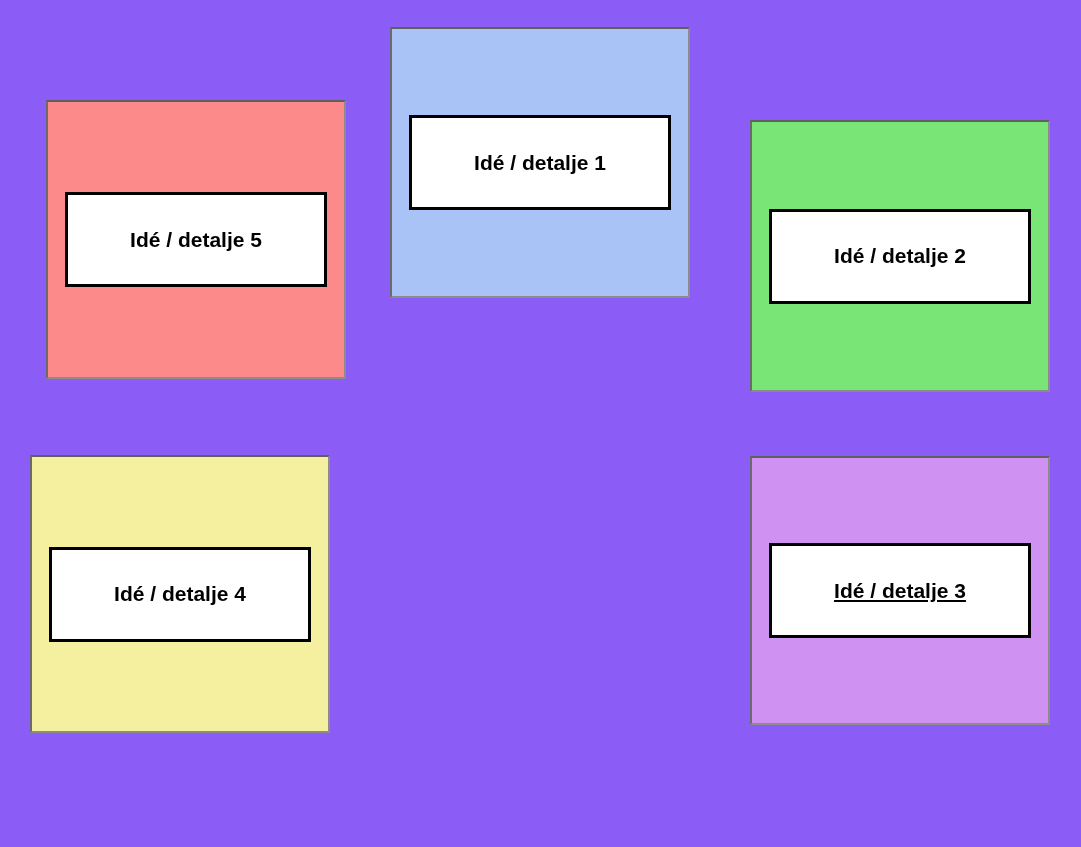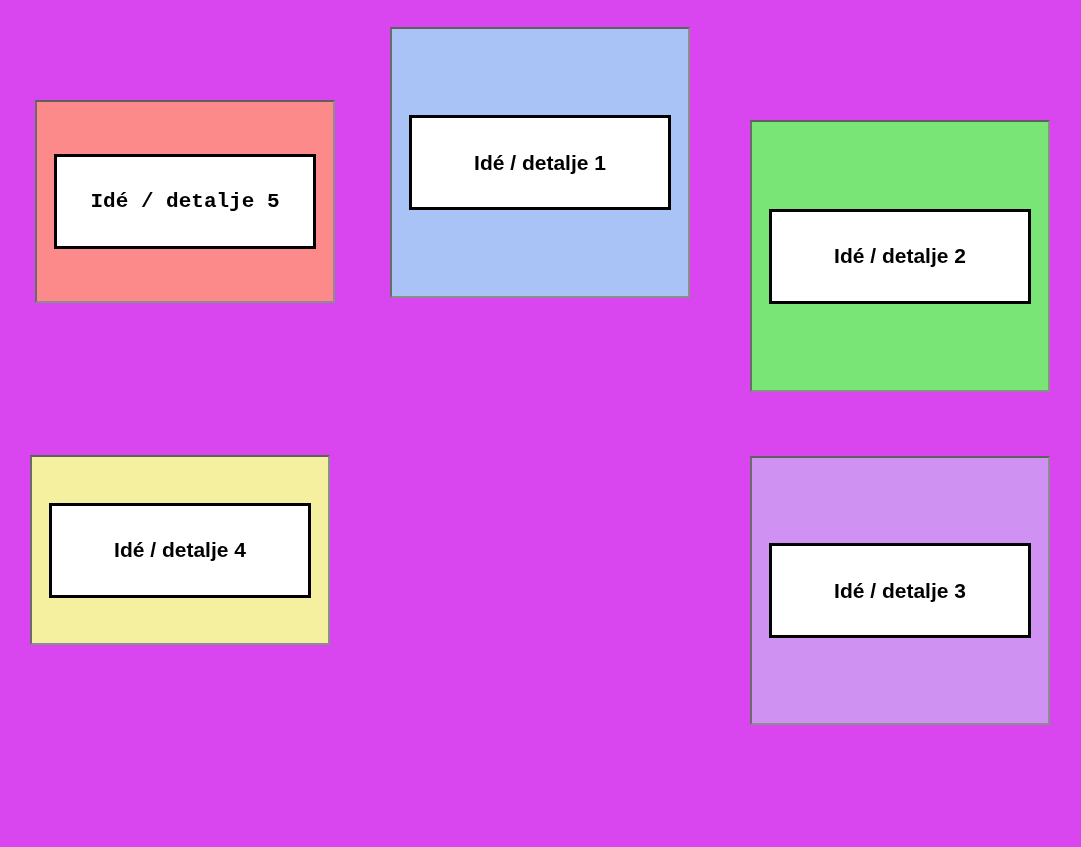--- a/index.html
+++ b/index.html
@@ -19,23 +19,23 @@
     position: absolute;
     box-sizing: border-box;
     border: 2px solid #8c8c8c;
     border-top-color: #5f5f5f;
     border-left-color: #6b6b6b;
     display: flex;
     align-items: center;
     justify-content: center;
   }
   .pos-top-center { left: 390px; top: 27px;  width: 300px; height: 271px; }
-  .pos-top-left   { left: 35px;  top: 100px; width: 300px; height: 203px; font-family: Liberation Mono, monospace; }
+  .pos-top-left   { left: 46px;  top: 100px; width: 300px; height: 279px; }
   .pos-top-right  { left: 750px; top: 100px; width: 300px; height: 272px; }
-  .pos-bot-left   { left: 30px;  top: 455px; width: 300px; height: 190px; }
+  .pos-bot-left   { left: 30px;  top: 455px; width: 300px; height: 278px; }
   .pos-bot-right  { left: 750px; top: 456px; width: 300px; height: 269px; }
   .label-box {
     box-sizing: border-box;
     width: 262px;
     height: 95px;
     background: #ffffff;
     border: 3px solid #000000;
     display: flex;
     align-items: center;
     justify-content: center;
@@ -57,21 +57,21 @@
     font-size: 25px;
     font-weight: 700;
     letter-spacing: 1px;
     color: #ffffff;
     line-height: 28px;
   }
 </style>
 </head>
 <body>
 
-<div class="canvas" style="background-color: #d946ef;">
+<div class="canvas" style="background-color: #8b5cf6;">
 
   <div class="cell pos-top-center" style="background-color: rgb(170, 195, 247);">
     <div class="label-box">
       <span class="label-text">Idé / detalje 1</span>
     </div>
   </div>
 
   <div class="cell pos-top-left" style="background-color: rgb(252, 138, 138);">
     <div class="label-box">
       <span class="label-text">Idé / detalje 5</span>
@@ -83,20 +83,20 @@
       <span class="label-text">Idé / detalje 2</span>
     </div>
   </div>
 
   <div class="cell pos-bot-left" style="background-color: rgb(245, 240, 160);">
     <div class="label-box">
       <span class="label-text">Idé / detalje 4</span>
     </div>
   </div>
 
-  <div class="cell pos-bot-right" style="background-color: rgb(207, 146, 242);">
+  <div class="cell pos-bot-right" style="background-color: rgb(207, 146, 242); text-decoration: underline;">
     <div class="label-box">
       <span class="label-text">Idé / detalje 3</span>
     </div>
   </div>
 
 
 </div>
 
 </body></html>

